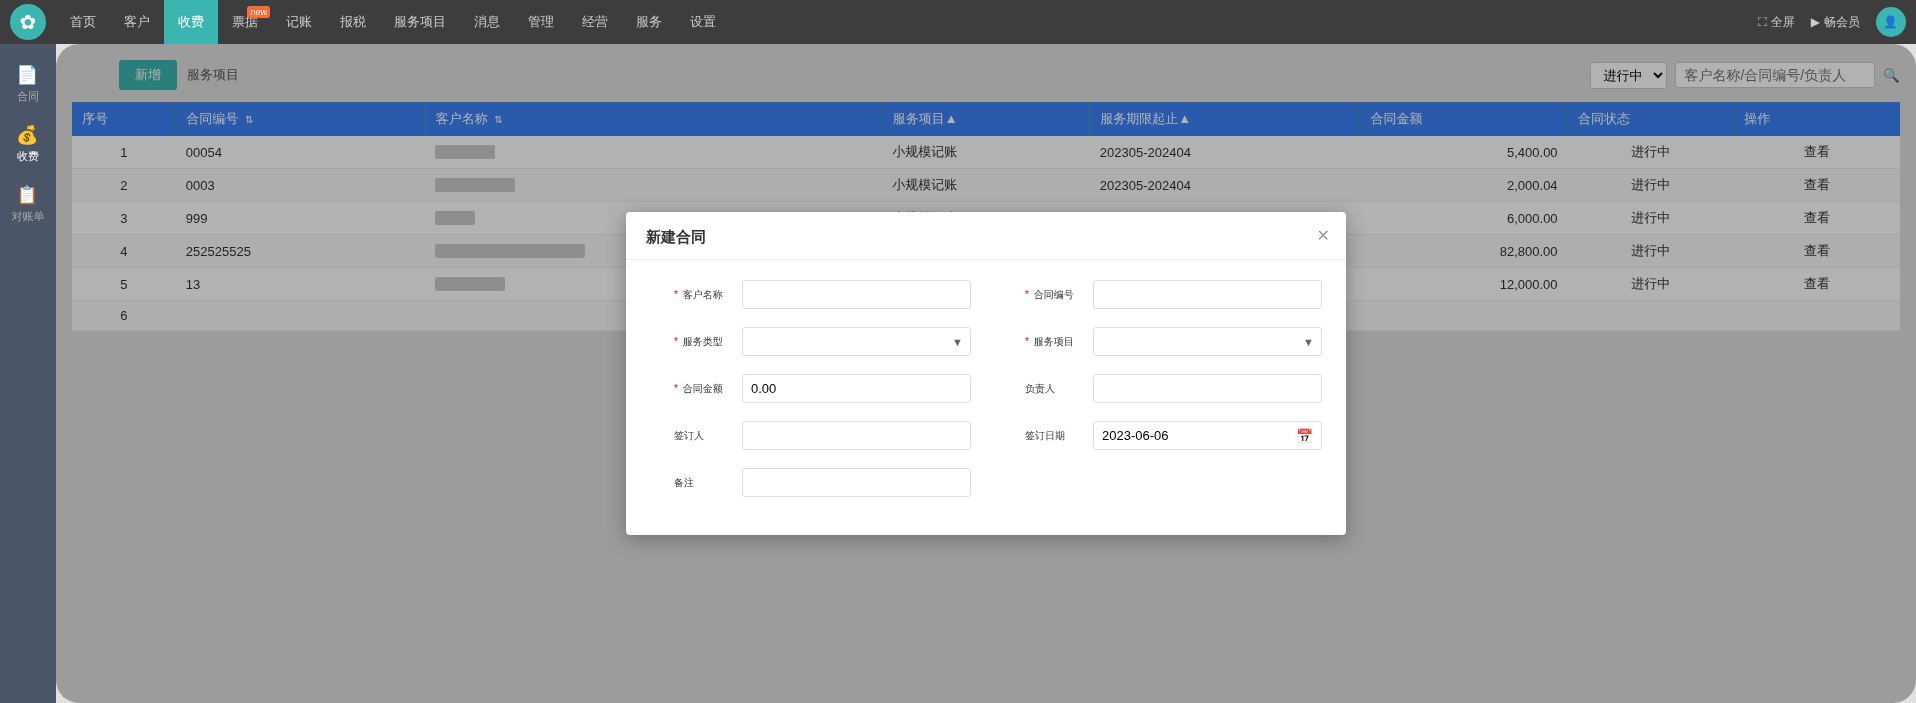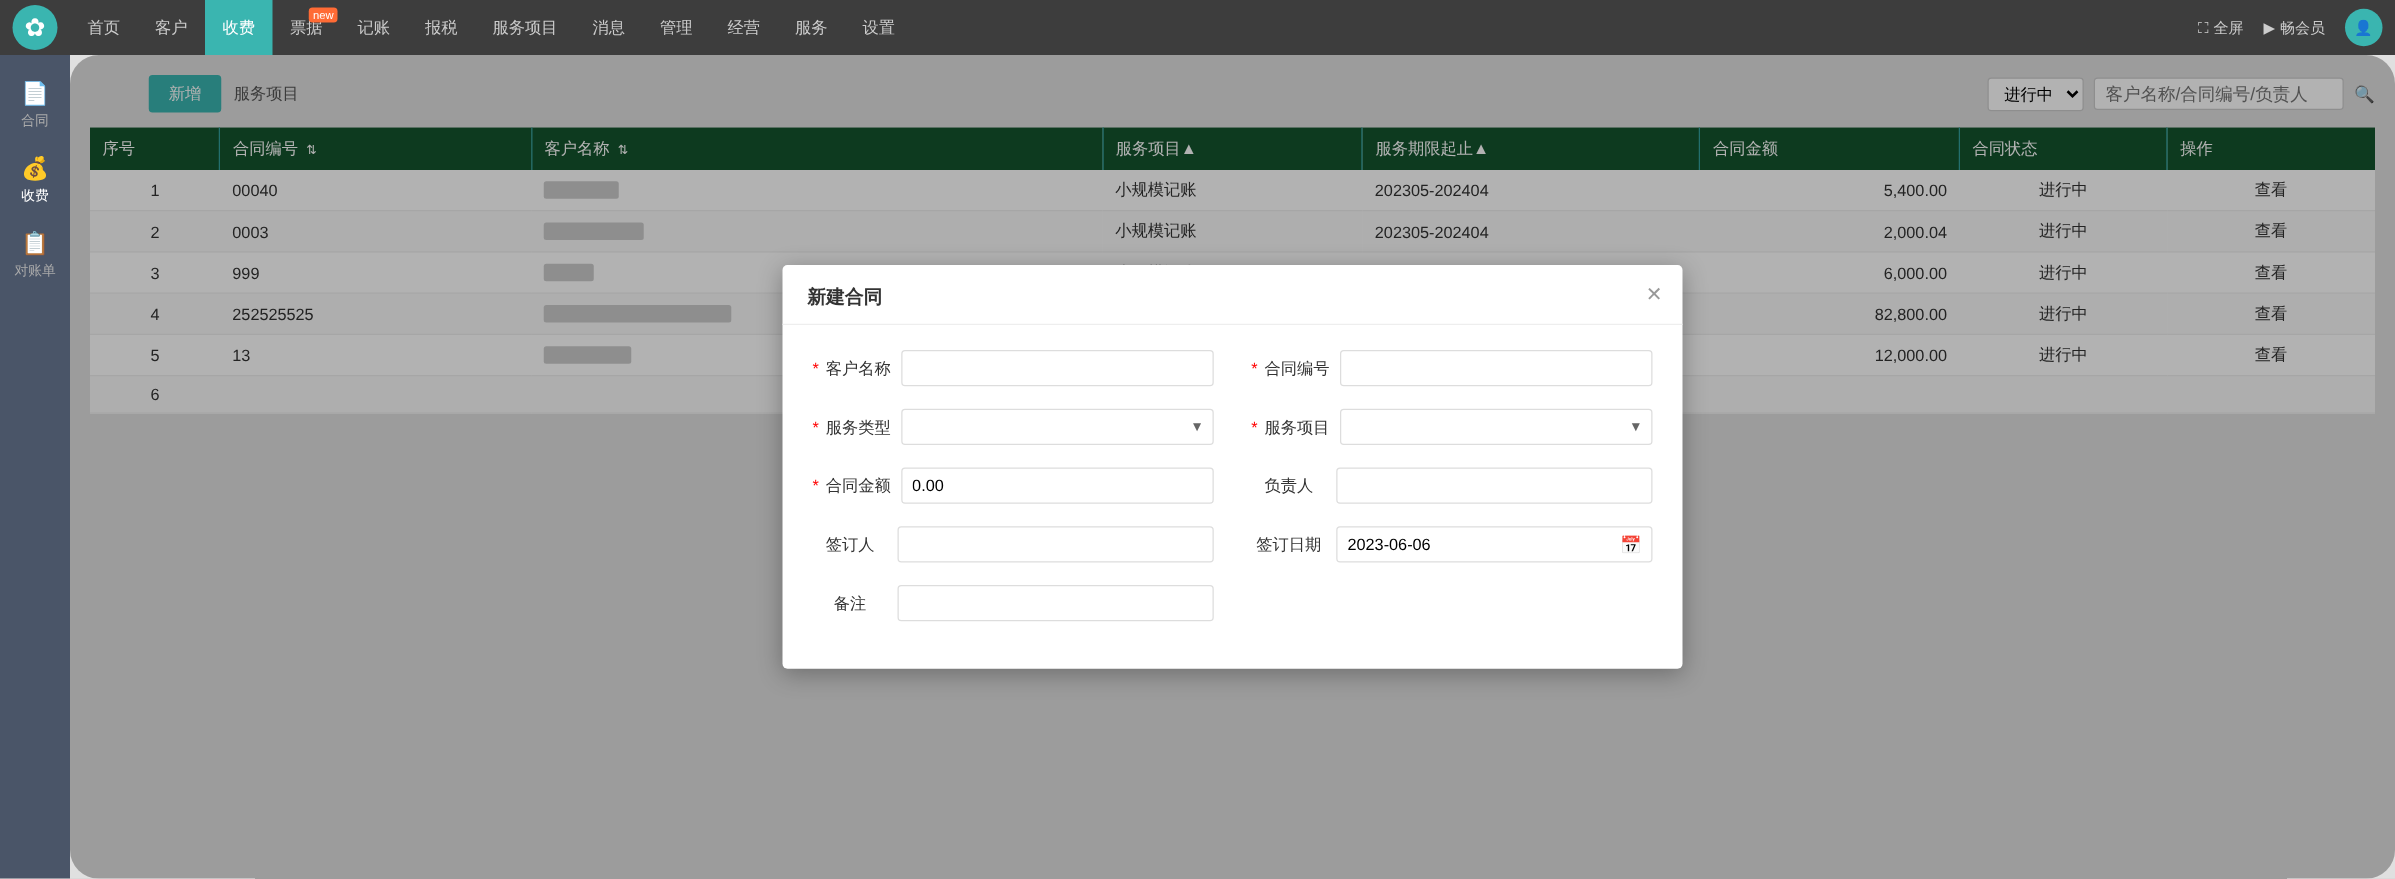--- a/index.html
+++ b/index.html
@@ -149,21 +149,21 @@
       background: none; border: none; cursor: pointer; color: #666;
     }
 
     
     .data-table {
       width: 100%;
       border-collapse: collapse;
       background: white;
     }
     .data-table thead tr {
-      background: #14532d;
+      background: #3b82f6;
       color: white;
     }
     .data-table thead th {
       padding: 8px 10px;
       text-align: left;
       font-weight: normal;
       font-size: 13px;
       border-right: 1px solid #33a09c;
     }
     .data-table thead th:last-child { border-right: none; }
@@ -234,24 +234,25 @@
       margin-bottom: 18px;
     }
     .form-field {
       flex: 1;
       display: flex;
       align-items: center;
       gap: 8px;
     }
     .form-field label {
       white-space: nowrap;
-      font-size: 13px;
+      font-size: 10px;
       color: #333;
       min-width: 60px;
-      text-align: center;
+      text-align: left;
+      margin-left: 24px;
     }
     .form-field .required-star {
       color: red;
       margin-right: 2px;
     }
     .form-field input[type="text"],
     .form-field input[type="number"] {
       flex: 1;
       border: 1px solid #ddd;
       border-radius: 3px;
@@ -426,21 +427,21 @@
           <th class="col-service">服务项目▲</th>
           <th class="col-period">服务期限起止▲</th>
           <th class="col-amount">合同金额</th>
           <th class="col-status">合同状态</th>
           <th class="col-action">操作</th>
         </tr>
       </thead>
       <tbody>
         <tr>
           <td class="col-seq">1</td>
-          <td class="col-contract">00040</td>
+          <td class="col-contract">00054</td>
           <td class="col-client">
             <span class="blurred-text" style="width:60px; height:14px;">&nbsp;&nbsp;&nbsp;&nbsp;&nbsp;&nbsp;&nbsp;&nbsp;</span>
           </td>
           <td class="col-service">小规模记账</td>
           <td class="col-period">202305-202404</td>
           <td class="col-amount">5,400.00</td>
           <td class="col-status"><span class="status-badge">进行中</span></td>
           <td class="col-action td-action">查看</td>
         </tr>
         <tr>

